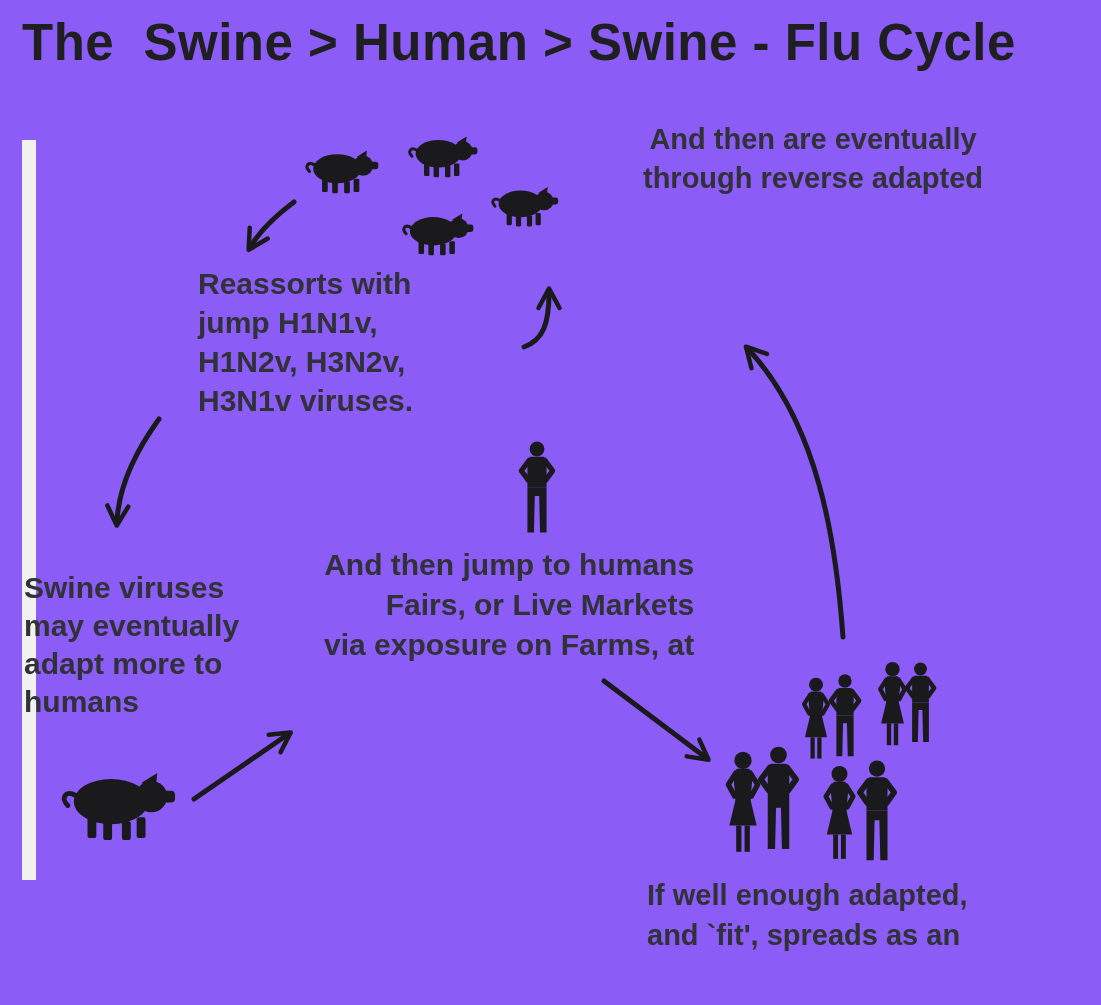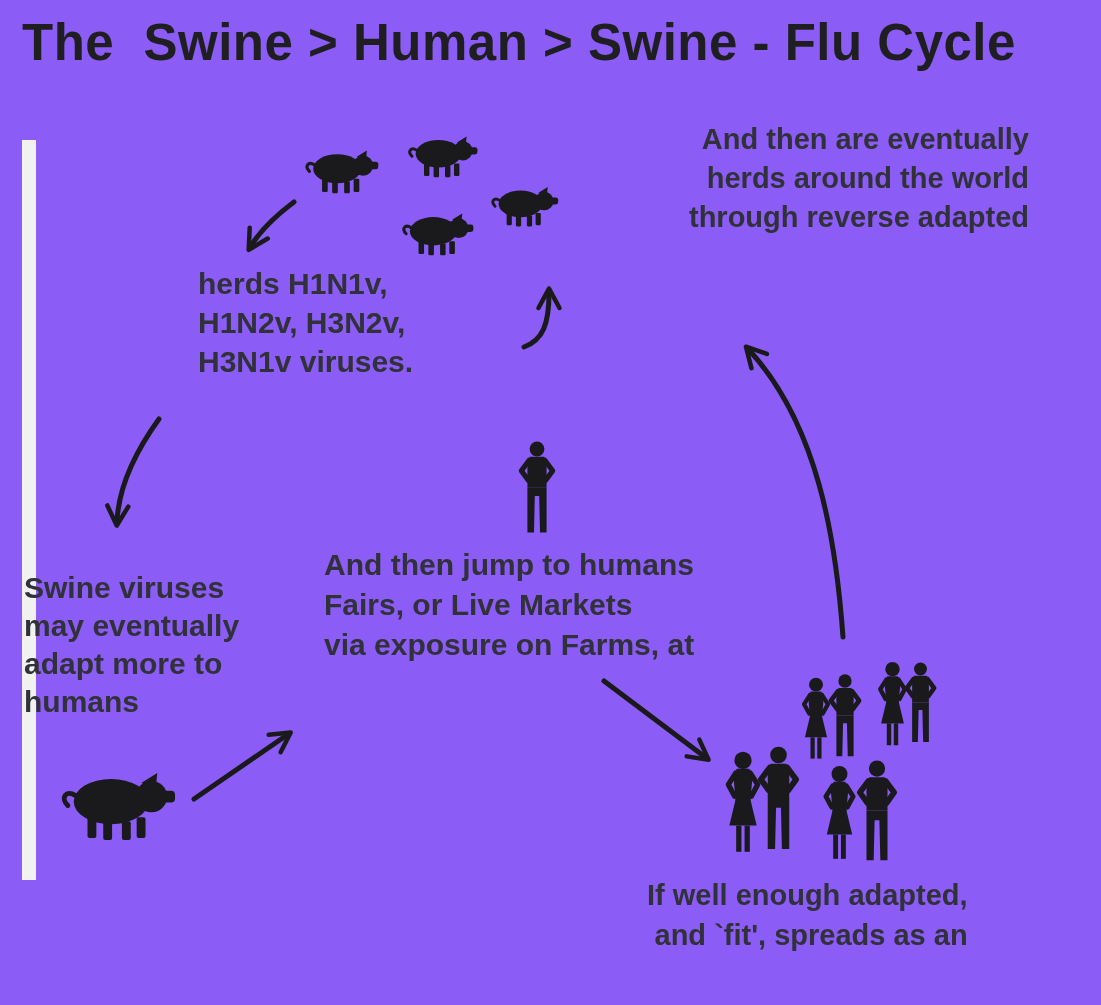--- a/index.html
+++ b/index.html
@@ -27,25 +27,25 @@
     letter-spacing: 0.5px;
     color: #1f1f22;
     white-space: pre;
   }
   .note {
     position: absolute;
     font-weight: 700;
     color: #313139;
   }
   .note div { white-space: pre; }
-  .note-reintroduced { left: 597px; top: 120px; width: 432px; text-align: right; font-size: 29px; line-height: 39px; }
+  .note-reintroduced { left: 597px; top: 120px; width: 432px; text-align: center; font-size: 29px; line-height: 39px; }
   .note-reassorts    { left: 198px; top: 264px; font-size: 30px; line-height: 39px; }
   .note-adapt        { left: 24px;  top: 537px; font-size: 30px; line-height: 38px; margin-top: 32px; }
-  .note-jump         { left: 324px; top: 545px; font-size: 30px; line-height: 40px; }
-  .note-spread       { left: 647px; top: 875px; font-size: 29px; line-height: 40px; text-align: right; }
+  .note-jump         { left: 324px; top: 545px; font-size: 30px; line-height: 40px; text-align: right; }
+  .note-spread       { left: 647px; top: 875px; font-size: 29px; line-height: 40px; }
   .fig { position: absolute; display: block; }
   .arrow-layer {
     position: absolute;
     left: 0; top: 0;
     width: 1101px; height: 1005px;
     pointer-events: none;
   }
 </style>
 </head>
 <body>
@@ -83,26 +83,26 @@
         <rect x="13.5" y="71" width="5" height="25"></rect>
         <rect x="21.5" y="71" width="5" height="25"></rect>
       </g>
     </defs>
   </svg>
 
   <h1 class="title">The  Swine &gt; Human &gt; Swine - Flu Cycle</h1>
 
   <div class="note note-reintroduced">
     <div>And then are eventually</div>
-    <div>herds around the world</div>
     <div>through reverse adapted</div>
   </div>
 
   <div class="note note-reassorts">
-    <div>herds H1N1v,</div>
+    <div>Reassorts with</div>
+    <div>jump H1N1v,</div>
     <div>H1N2v, H3N2v,</div>
     <div>H3N1v viruses.</div>
   </div>
 
   <div class="note note-adapt">
     <div>Swine viruses</div>
     <div>may eventually</div>
     <div>adapt more to</div>
     <div>humans</div>
   </div>

